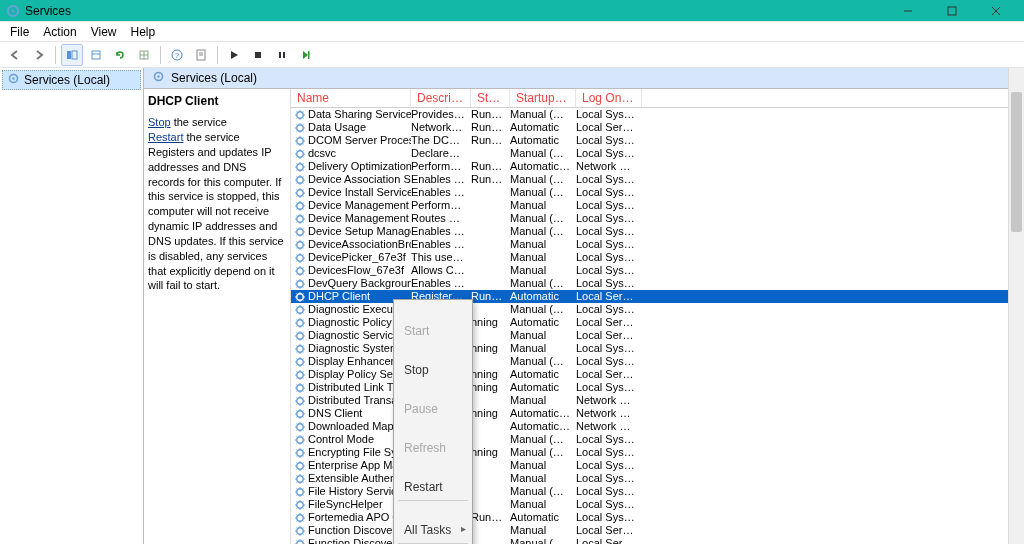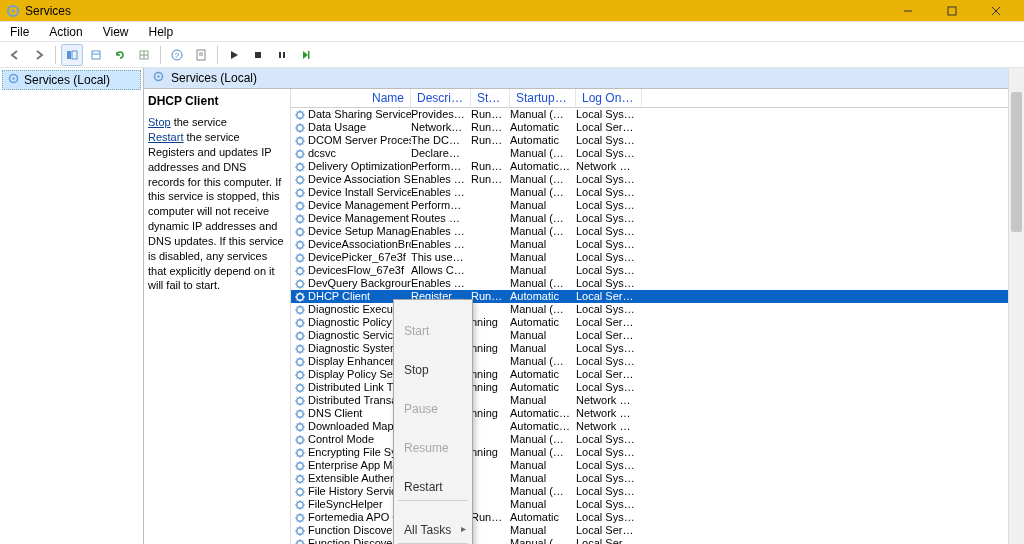--- a/index.html
+++ b/index.html
@@ -9,35 +9,35 @@
     font-size: 11px;
     background: #fff;
     color: #000;
     overflow: hidden;
   }
   .title-bar {
     height: 22px;
     display: flex;
     align-items: center;
     padding: 0 6px;
-    background: #eab308;
+    background: #14b8a6;
     border-bottom: 1px solid #e5e5e5;
   }
   .title-bar .app-icon { width: 14px; height: 14px; margin-right: 5px; }
   .title-bar .title { flex: 0 0 auto; font-size: 12px; }
   .title-bar .spacer { flex: 1; }
   .win-btn {
     width: 44px; height: 22px; display: flex; align-items: center; justify-content: center;
   }
   .menu-bar {
     height: 20px;
     display: flex;
     align-items: center;
     padding: 0 4px;
-    gap: 8px;
+    gap: 2px;
     border-bottom: 1px solid #e5e5e5;
   }
   .menu-item { padding: 2px 6px; font-size: 12px; }
   .tool-bar {
     height: 26px;
     display: flex;
     align-items: center;
     padding: 0 4px;
     gap: 2px;
     border-bottom: 1px solid #e5e5e5;
@@ -79,22 +79,21 @@
     width: 146px; padding: 4px 6px 4px 4px; font-size: 11px;
     line-height:1.35;
   }
   .detail-pane .svc-name { font-weight:bold; padding-bottom:6px; font-size:12px;}
   .detail-pane a { color:#0a3d8f; text-decoration:underline; }
   .detail-pane .desc-head { padding-top:10px; }
 
   .grid-wrap { flex:1; display:flex; flex-direction:column; border-left:1px solid #ddd; position:relative;}
   .grid-header {
     display:flex; border-bottom:1px solid #d0d0d0; font-size:12px;
-    color:#1d4ed8;
-    text-align:right;
+    color:#ef4444;
   }
   .gh {
     padding:2px 6px; border-right:1px solid #e5e5e5; white-space:nowrap; overflow:hidden; text-overflow:ellipsis;
   }
   .c-name{width:120px;} .c-desc{width:60px;} .c-stat{width:39px;} .c-stype{width:66px;} .c-logon{width:66px;}
 
   .grid-body { flex:1; overflow:hidden; position:relative;}
   .row {
     display:flex; height:13px; line-height:13px; font-size:11px; white-space:nowrap;
     padding-left:0;
@@ -794,21 +793,21 @@
               <div class="cell stat"></div>
               <div class="cell stype">Manual (Trigg...</div>
               <div class="cell logon">Local Service</div>
             </div>
           </div>
 
         <div class="context-menu" style="left:102px; top:210px;">
           <div class="cm-item dis">Start</div>
           <div class="cm-item">Stop</div>
           <div class="cm-item dis">Pause</div>
-          <div class="cm-item dis">Resume</div>
+          <div class="cm-item dis">Refresh</div>
           <div class="cm-item">Restart</div>
           <div class="cm-sep"></div>
           <div class="cm-item cm-arrow">All Tasks</div>
           <div class="cm-sep"></div>
           <div class="cm-item hl">Refresh</div>
           <div class="cm-sep"></div>
           <div class="cm-item bold">Properties</div>
           <div class="cm-sep"></div>
           <div class="cm-item">Help</div>
         </div>

